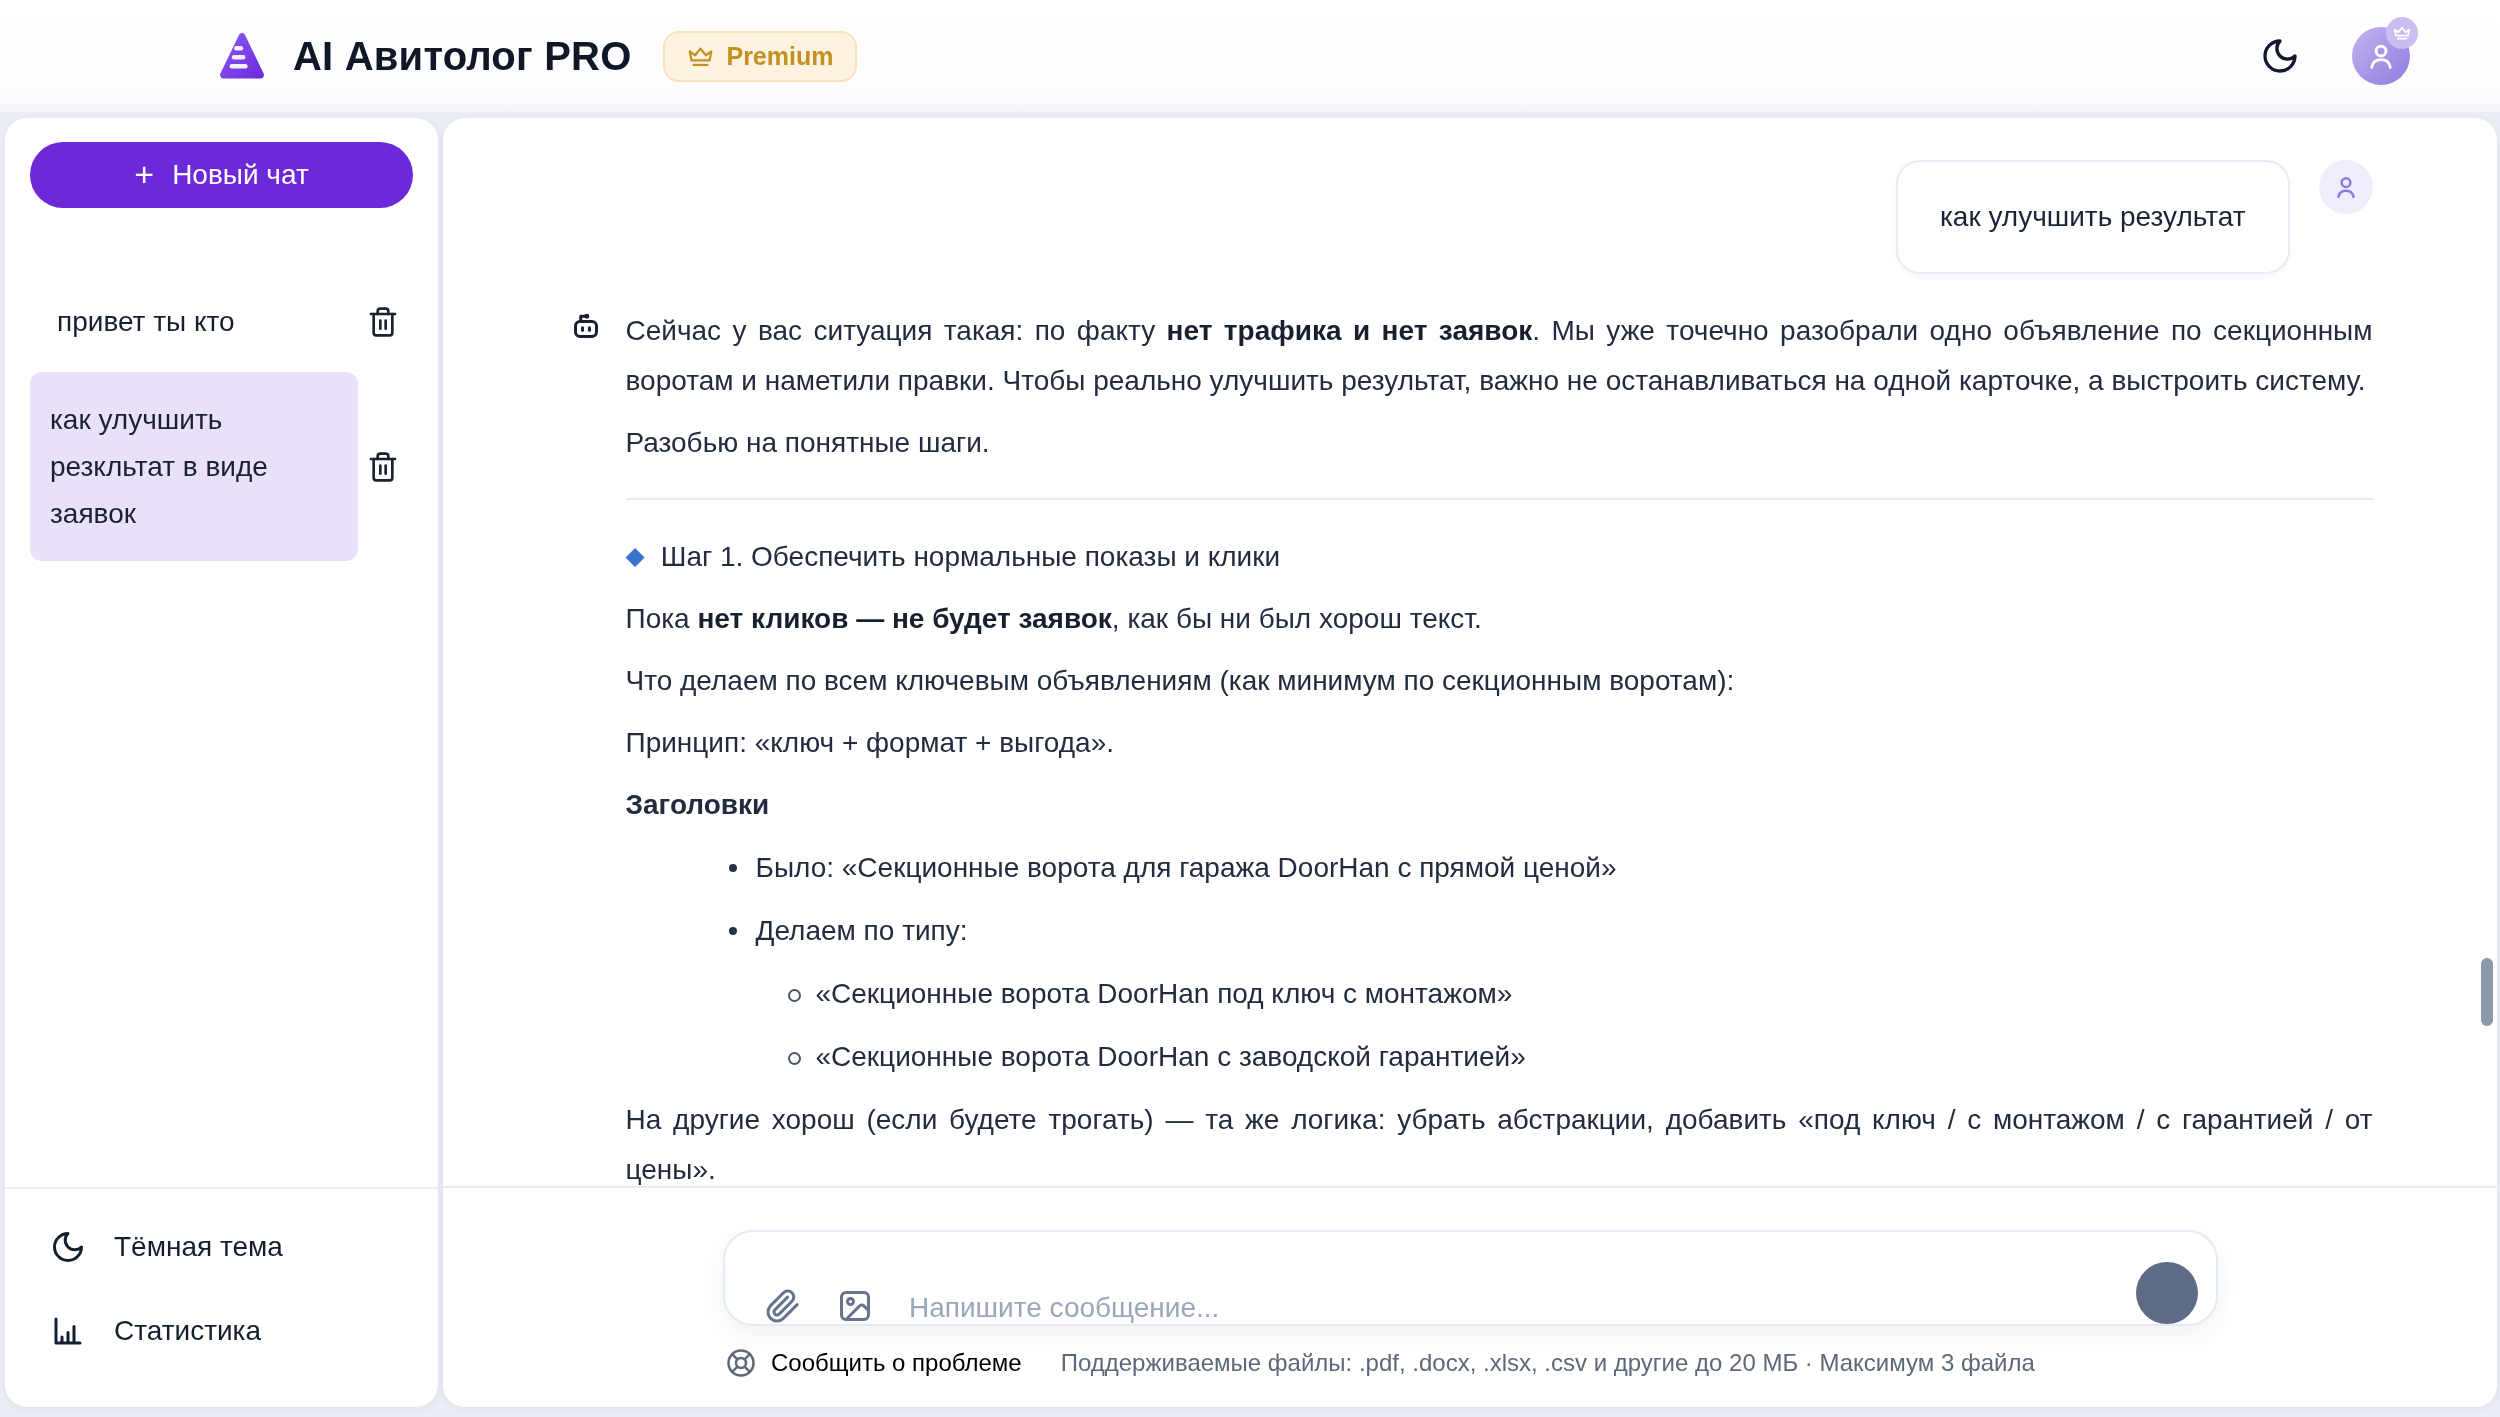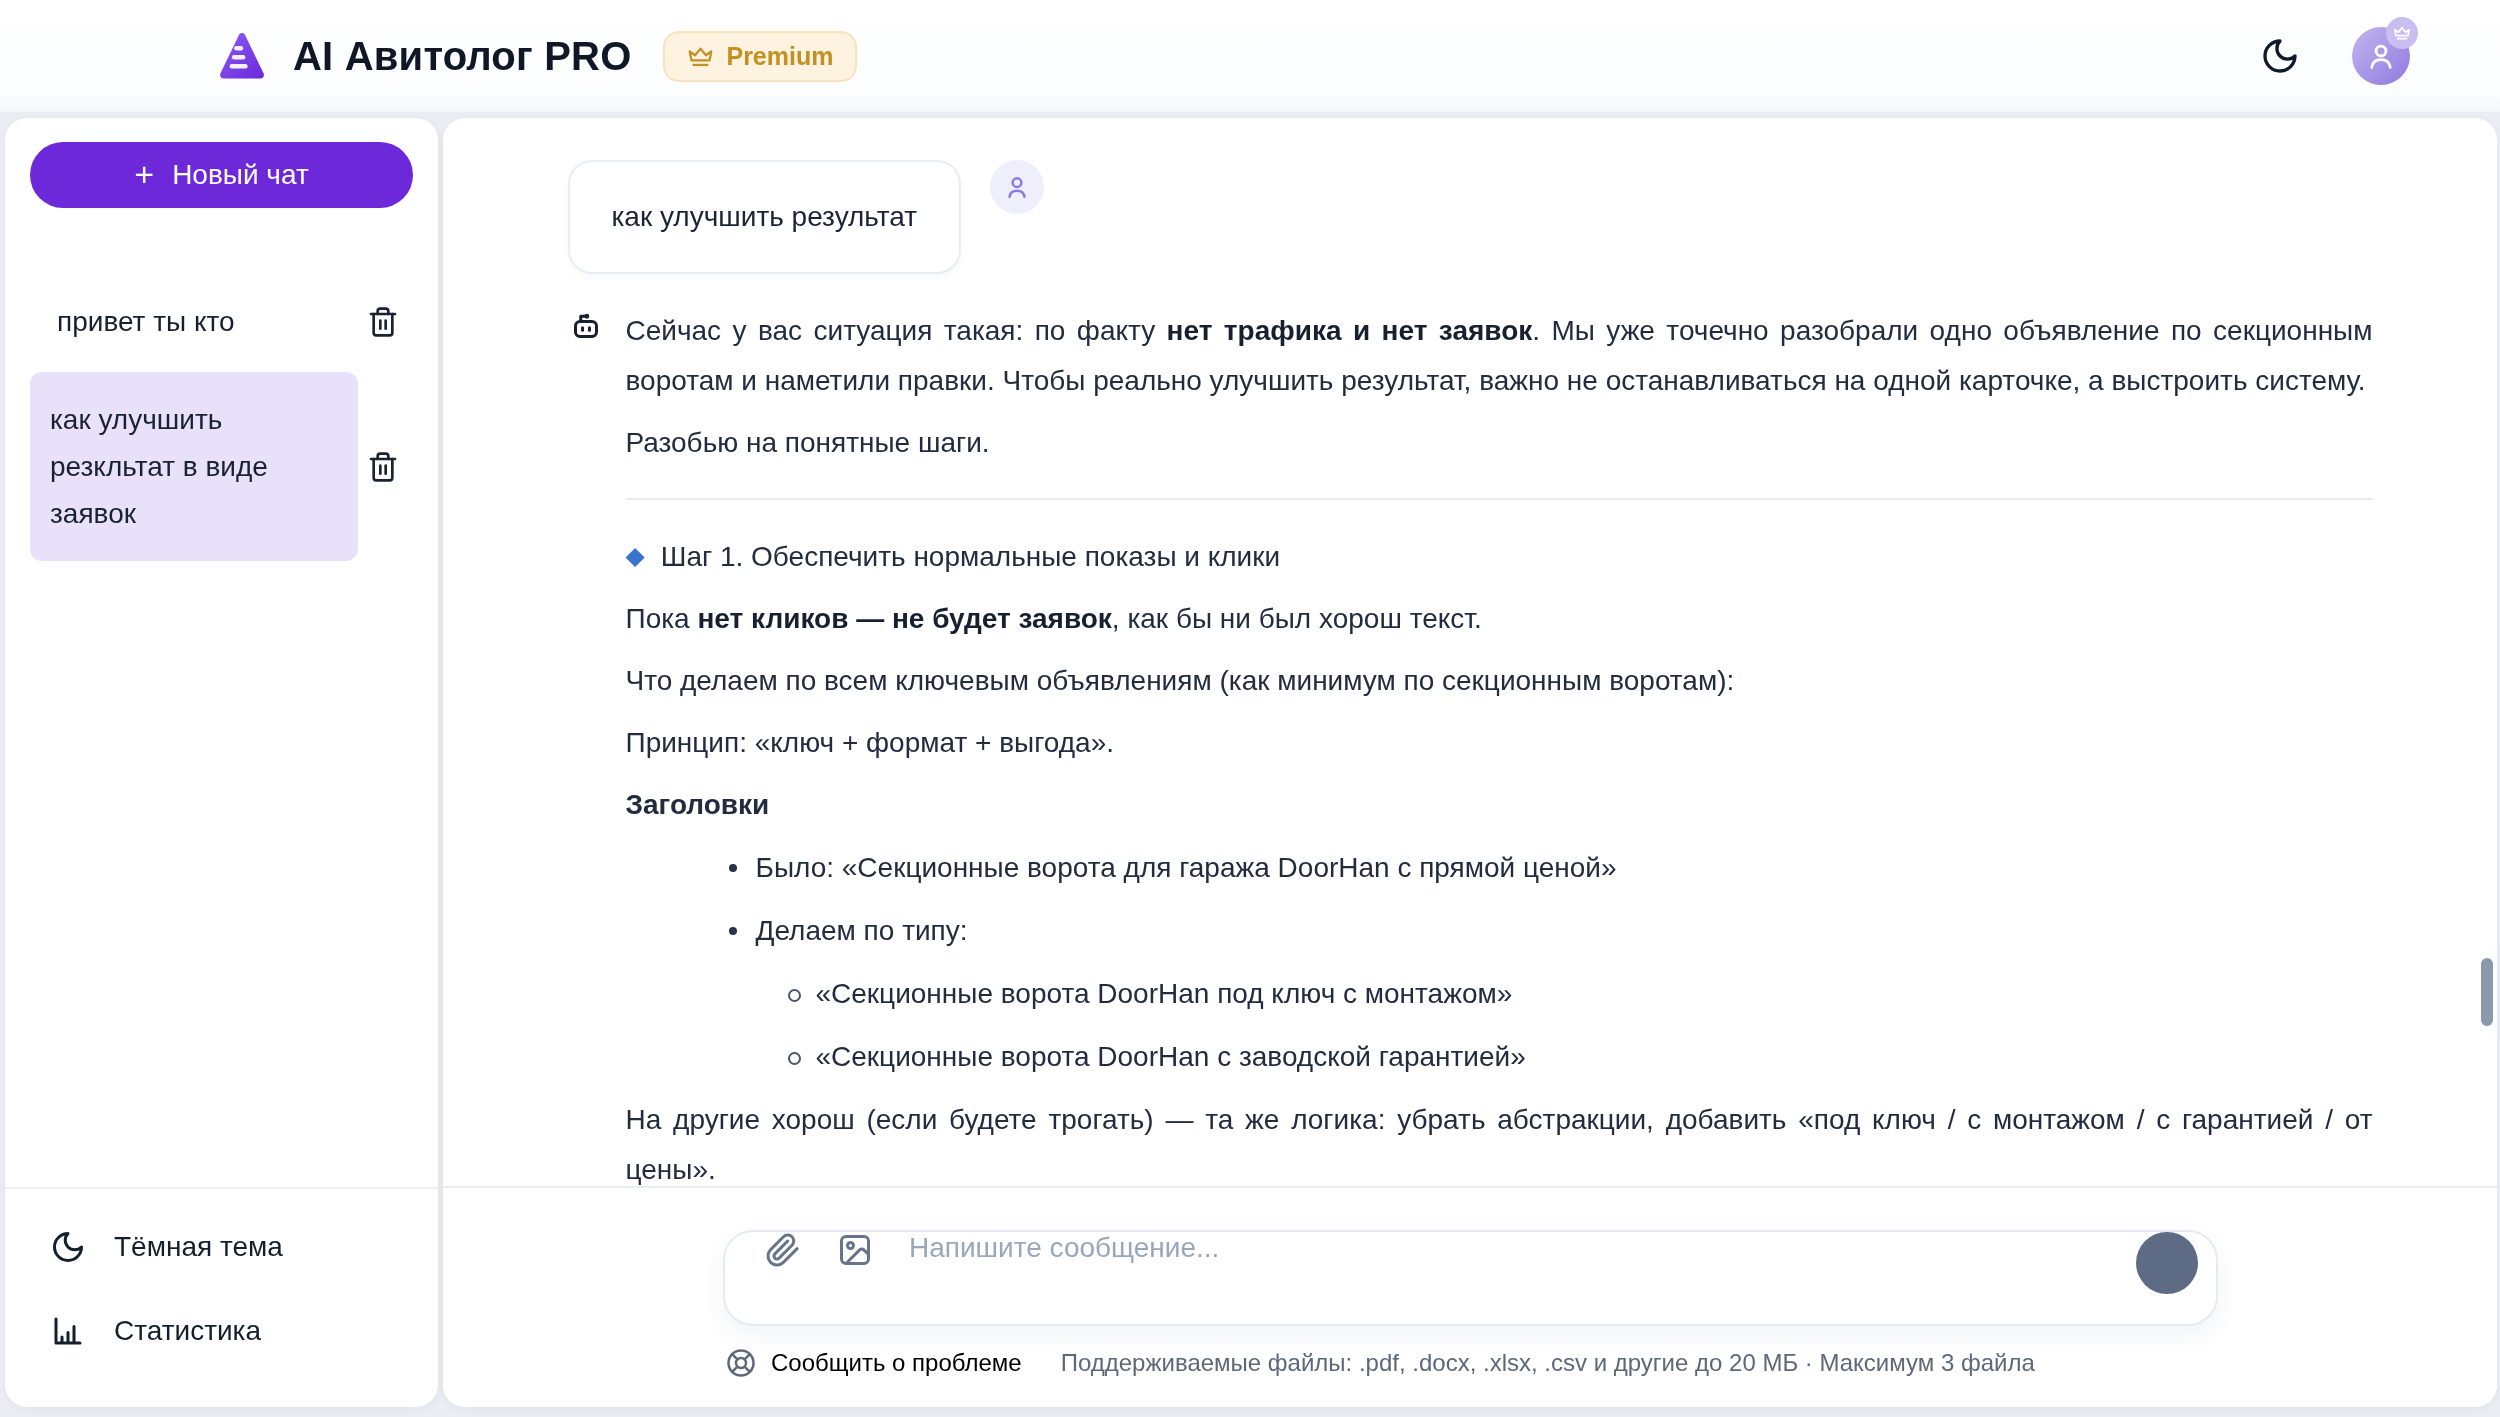--- a/index.html
+++ b/index.html
@@ -74,21 +74,21 @@
     padding:16px 0 34px;
   }
   .side-action {
     display:flex; align-items:center; gap:28px; padding:24px 45px;
     font-size:28px; color:#141f2e; cursor:pointer;
   }
 
   
   .chat-scroll { position:absolute; left:0; right:0; top:0; bottom:221px; overflow:hidden; }
   .chat-col { width:1805px; margin:0 auto; padding-top:42px; }
-  .user-row { display:flex; justify-content:flex-start; align-items:flex-start; gap:29px; }
+  .user-row { display:flex; justify-content:flex-end; align-items:flex-start; gap:29px; }
   .user-bubble {
     border:2px solid #e9ecf4; border-radius:24px; padding:39px 42px;
     font-size:28px; color:#1b2436; background:#fff;
     box-shadow:0 3px 8px rgba(35,45,80,.03);
   }
   .user-avatar-sm {
     width:54px; height:54px; border-radius:50%; background:#eeeffb;
     display:flex; align-items:center; justify-content:center; flex:0 0 auto;
   }
   .assistant-row { margin-top:32px; display:flex; align-items:flex-start; gap:22px; }
@@ -121,21 +121,21 @@
 
   
   .composer {
     position:absolute; left:0; right:0; bottom:0; height:221px;
     border-top:2px solid #e8ecf2; background:#fff;
   }
   .input-box {
     position:absolute; left:280px; top:42px; width:1495px; height:96px;
     background:#ffffff; border:2px solid #e6eaf3; border-radius:30px;
     box-shadow:0 10px 26px rgba(40,55,90,.06);
-    display:flex; align-items:flex-start; padding:0 18px 0 40px; gap:36px;
+    display:flex; align-items:flex-end; padding:0 18px 0 40px; gap:36px;
   }
   .msg-input {
     flex:1; border:none; outline:none; font-family:inherit; font-size:28px; color:#1c2536;
     background:transparent;
   }
   .msg-input::placeholder { color:#9aa6ba; }
   .send-btn { width:62px; height:62px; border-radius:50%; border:none; background:#5e6b85; cursor:pointer; flex:0 0 auto; }
   .composer-info {
     position:absolute; left:283px; top:160px; display:flex; align-items:center; gap:15px;
     font-size:24px; color:#5d6879;

